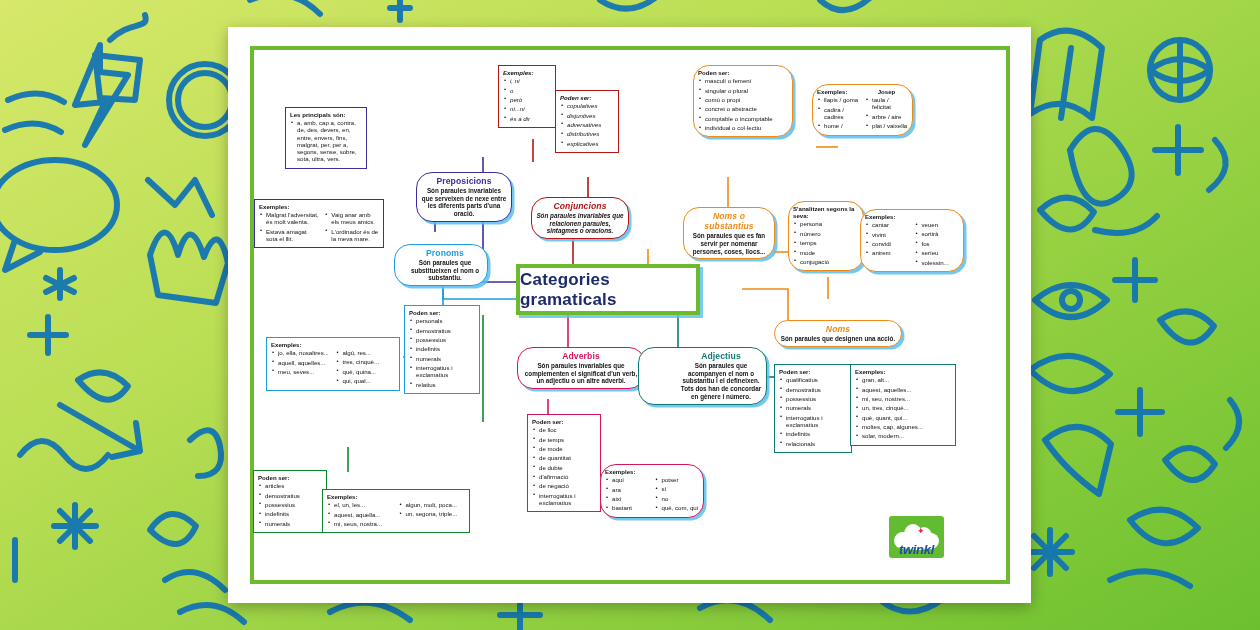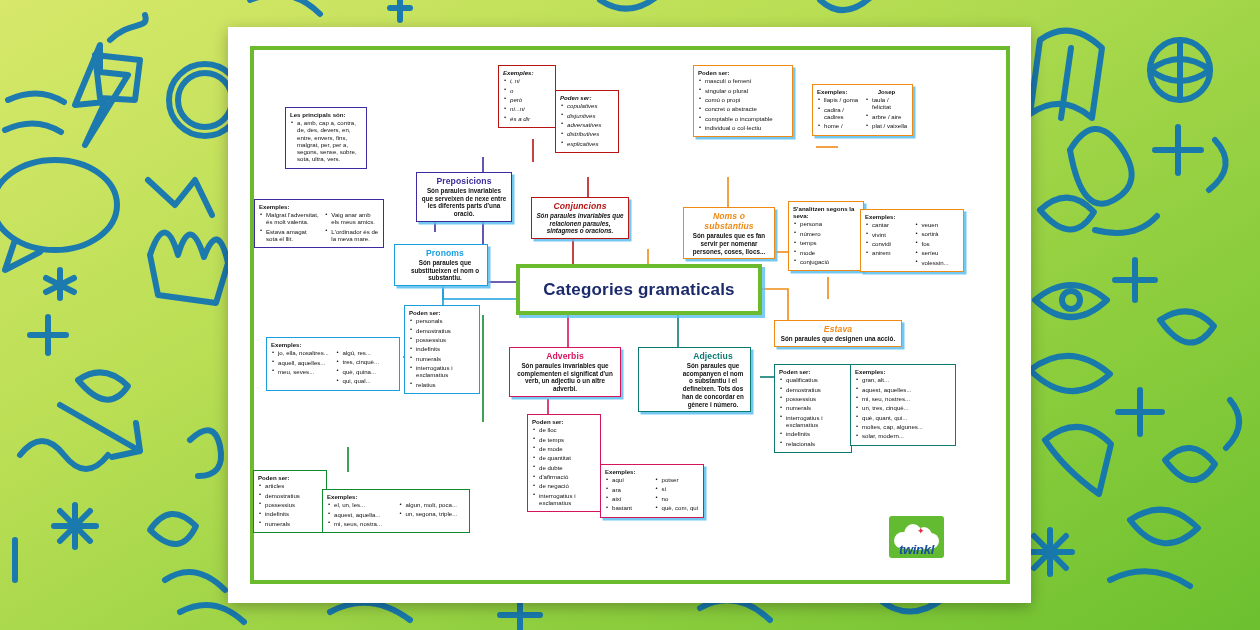--- a/index.html
+++ b/index.html
@@ -28,42 +28,42 @@
   }
 
   
   .box {
     position: absolute;
     background: #ffffff;
     border: 1.6px solid #333;
     padding: 3px 4px;
     line-height: 1.18;
   }
-  .box.shadow { box-shadow: 2.5px 2.5px 0 0 rgba(90,190,240,.85); }
+  .box.shadow { box-shadow: 2.5px 2.5px 0 0 rgba(90,190,240,.85); border-radius: 16px; }
   .ttl {
     text-align: center; font-weight: bold; font-size: 8.6px;
     letter-spacing: .1px; margin-bottom: 1px;
   }
   .desc { text-align: center; font-size: 6.3px; color: #111; line-height: 1.22; font-weight: bold;}
   .hdr { font-size: 6.1px; font-weight: bold; color: #111; margin-bottom: 1px; }
   ul { list-style: none; }
   li { font-size: 6.1px; color: #111; padding-left: 7px; position: relative; margin-bottom: 2.2px; line-height:1.18; font-weight:500;}
   li:before { content: "•"; position: absolute; left: 1px; top: -0.5px; font-size: 6px; }
   .cols { display: flex; gap: 5px; }
   .cols > div { flex: 1; }
   .c-blue   { border-color:#1a9ee0; } .t-blue   { color:#1a9ee0; }
   .c-purple { border-color:#3b2d9e; } .t-purple { color:#3b2d9e; }
   .c-red    { border-color:#b81414;font-style:italic; } .t-red    { color:#b81414; }
   .c-orange { border-color:#f08a16; } .t-orange { color:#f08a16;font-style:italic; }
   .c-pink   { border-color:#d6145c; } .t-pink   { color:#d6145c; }
   .c-teal   { border-color:#0c7b72; } .t-teal   { color:#0c7b72; }
   .c-dgreen { border-color:#0e8a2e; } .t-dgreen { color:#0e8a2e; }
 
   #center {
-    position: absolute; left: 288px; top: 237px; width: 246px; height: 51px;
+    position: absolute; left: 288px; top: 237px; width: 184px; height: 51px;
     background:#fff; border: 4px solid #6cba2e;
     display:flex; align-items:center; justify-content:center;
     box-shadow: 3px 3px 0 0 rgba(90,190,240,.8);
   }
   #center .t { font-size: 17px; font-weight: bold; color:#1b2a6b; letter-spacing:.2px; }
 
   svg.conn { position:absolute; inset:0; width:803px; height:576px; pointer-events:none; }
 
   
   #twinkl {
@@ -269,21 +269,21 @@
           <ul>
             <li>taula / felicitat</li>
             <li>arbre / aire</li>
             <li>plat / vaixella</li>
           </ul>
         </div>
       </div>
     </div>
 
     <div class="box c-orange shadow" style="left:546px; top:293px; width:128px;">
-      <div class="ttl t-orange">Estava</div>
+      <div class="ttl t-orange">Noms</div>
       <div class="desc">Són paraules que designen una acció.</div>
     </div>
 
     <div class="box c-orange shadow" style="left:560px; top:174px; width:76px;">
       <div class="hdr">S'analitzen segons la seva:</div>
       <ul>
         <li>persona</li>
         <li>número</li>
         <li>temps</li>
         <li>mode</li>
@@ -346,21 +346,21 @@
           <ul style="margin-top:8px;">
             <li>algú, res...</li>
             <li>tres, cinquè...</li>
             <li>què, quina...</li>
             <li>qui, qual...</li>
           </ul>
         </div>
       </div>
     </div>
 
-    <div class="box c-pink shadow" style="left:281px; top:320px; width:112px;">
+    <div class="box c-pink shadow" style="left:289px; top:320px; width:128px;">
       <div class="ttl t-pink">Adverbis</div>
       <div class="desc">Són paraules invariables que complementen el significat d'un verb, un adjectiu o un altre adverbi.</div>
     </div>
 
     <div class="box c-pink" style="left:299px; top:387px; width:74px;">
       <div class="hdr">Poden ser:</div>
       <ul>
         <li>de lloc</li>
         <li>de temps</li>
         <li>de mode</li>
@@ -387,21 +387,21 @@
           <ul style="margin-top:8px;">
             <li>potser</li>
             <li>sí</li>
             <li>no</li>
             <li>què, com, qui</li>
           </ul>
         </div>
       </div>
     </div>
 
-    <div class="box c-teal shadow" style="left:410px; top:320px; width:113px;padding-left:41px;">
+    <div class="box c-teal shadow" style="left:410px; top:320px; width:129px;padding-left:41px;">
       <div class="ttl t-teal">Adjectius</div>
       <div class="desc">Són paraules que acompanyen el nom o substantiu i el defineixen. Tots dos han de concordar en gènere i número.</div>
     </div>
 
     <div class="box c-teal" style="left:546px; top:337px; width:78px;">
       <div class="hdr">Poden ser:</div>
       <ul>
         <li>qualificatius</li>
         <li>demostratius</li>
         <li>possessius</li>

